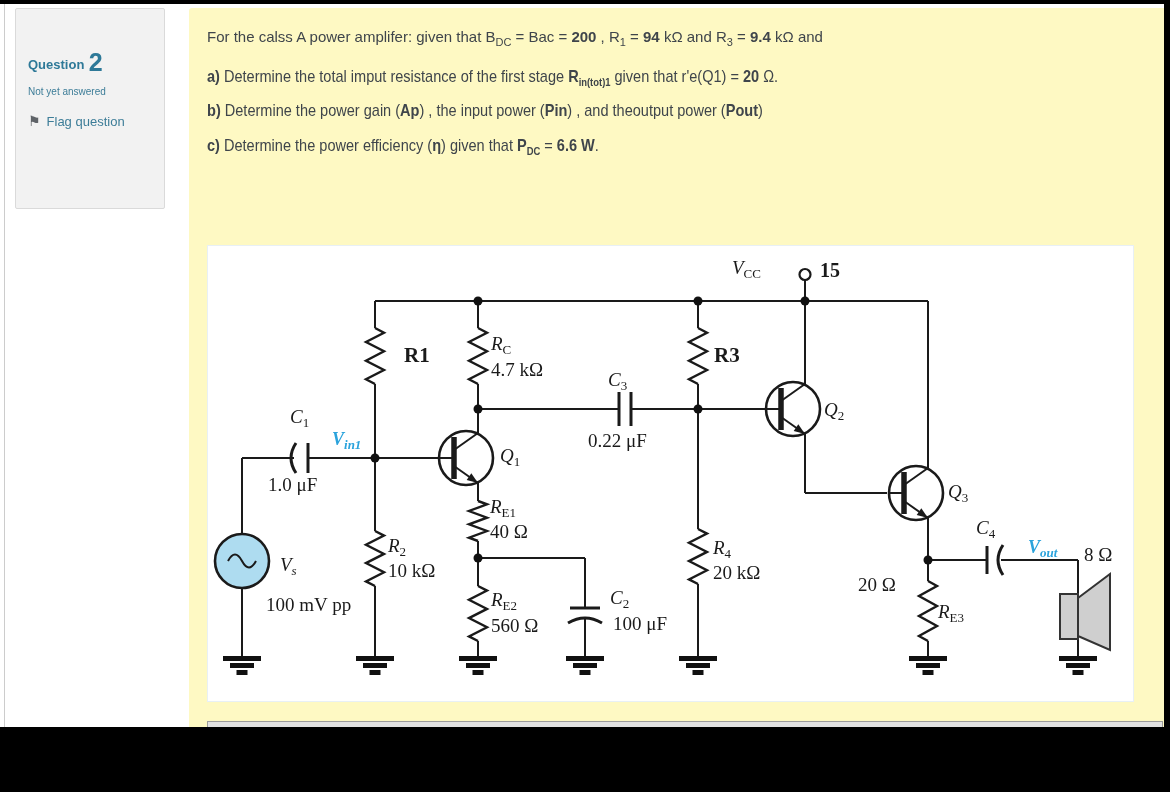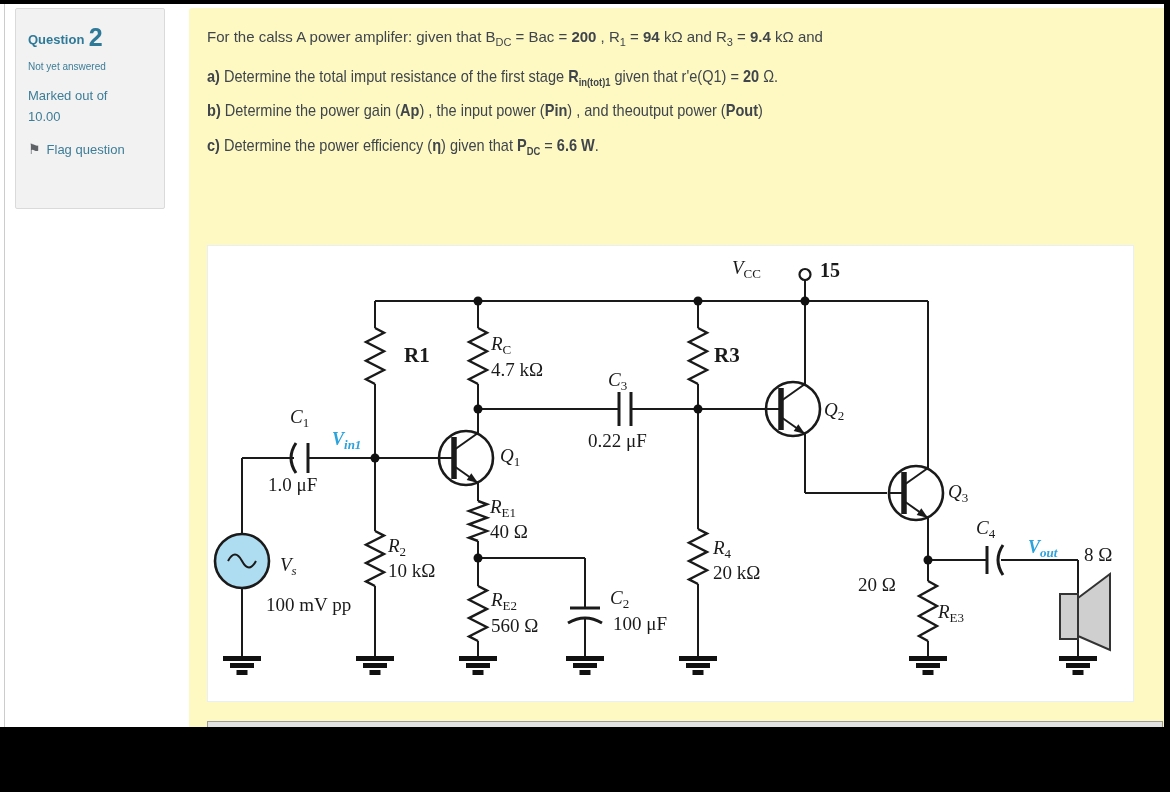--- a/index.html
+++ b/index.html
@@ -13,21 +13,21 @@
   }
   .left-rule{
     position:absolute;left:4px;top:0;width:1px;height:100%;background:#cccccc;
   }
   
   .info-box{
     position:absolute;left:15px;top:4px;width:150px;height:201px;
     background:#f2f2f2;border:1px solid #dadada;border-radius:2px;
     box-sizing:border-box;padding:12px 12px 0 12px;
   }
-  .qno{white-space:nowrap;}
+  .qno{white-space:nowrap;margin-top:25px;}
   .qlabel{font-size:13px;font-weight:bold;color:#2e7998;}
   .qnum{font-size:25px;font-weight:bold;color:#2e7998;position:relative;top:2px;}
   .qstatus{margin-top:9px;font-size:10px;line-height:1.6;color:#3d7d98;width:95px;}
   .qmark{margin-top:11px;font-size:13px;line-height:1.6;color:#3d7d98;width:95px;}
   .qflag{margin-top:13px;font-size:13px;color:#3d7d98;cursor:pointer;white-space:nowrap;}
   .flagicon{color:#5f6368;margin-right:6px;font-size:14px;}
   
   .question-panel{
     position:absolute;left:189px;top:4px;width:988px;height:723px;
     background:#fef9c3;border-radius:3px;box-sizing:border-box;
@@ -56,21 +56,20 @@
 
 <div class="page">
   <div class="left-rule"></div>
 
   <div class="info-box">
     <div class="qno">
       <span class="qlabel">Question</span>
       <span class="qnum">2</span>
     </div>
     <div class="qstatus">Not yet answered</div>
-    <div class="qmark">Marked out of 10.00</div>
     <div class="qflag">
       <span class="flagicon">⚑</span><span>Flag question</span>
     </div>
   </div>
 
   <div class="question-panel">
     <div id="qtext">
         <div class="intro"><span>For the calss A power amplifer: given that B</span><sub>DC</sub><span> = Bac = </span><span class="b">200</span><span> , R</span><sub>1</sub><span> = </span><span class="b">94</span><span> kΩ and R</span><sub>3</sub><span> = </span><span class="b">9.4</span><span> kΩ and</span></div>
         <div class="part"><span class="b">a)</span><span> Determine the total imput resistance of the first stage </span><span class="b">R</span><sub class="b">in(tot)1</sub><span> given that r'e(Q1) = </span><span class="b">20</span><span> Ω.</span></div>
         <div class="part"><span class="b">b)</span><span> Determine the power gain (</span><span class="b">Ap</span><span>) , the input power (</span><span class="b">Pin</span><span>) , and theoutput power (</span><span class="b">Pout</span><span>)</span></div>

